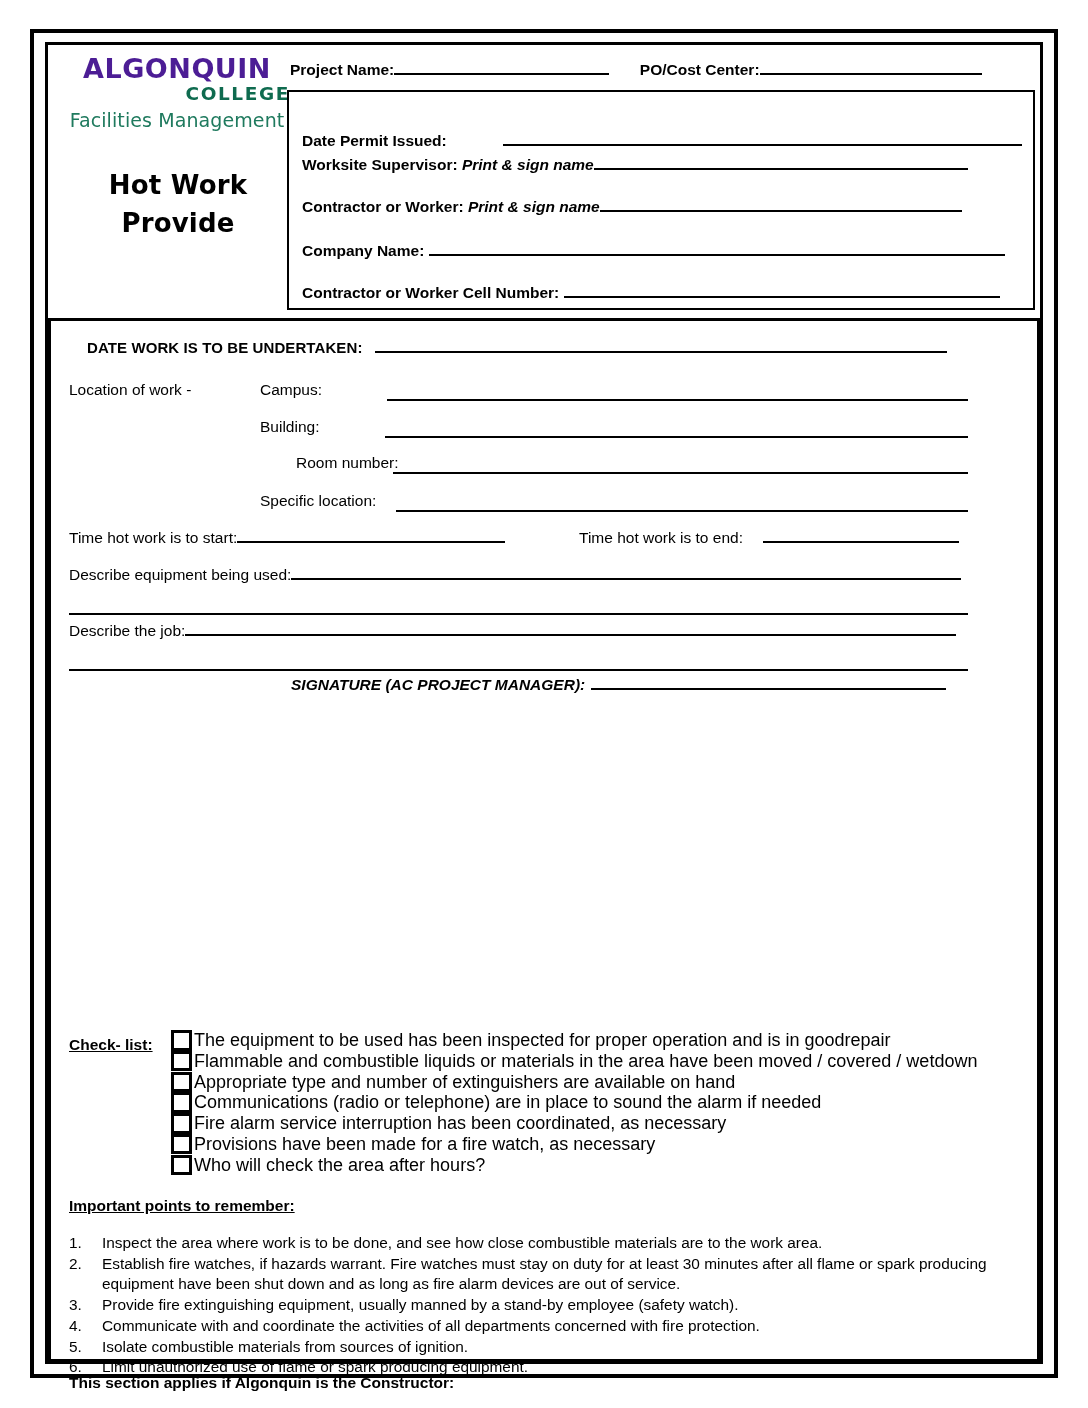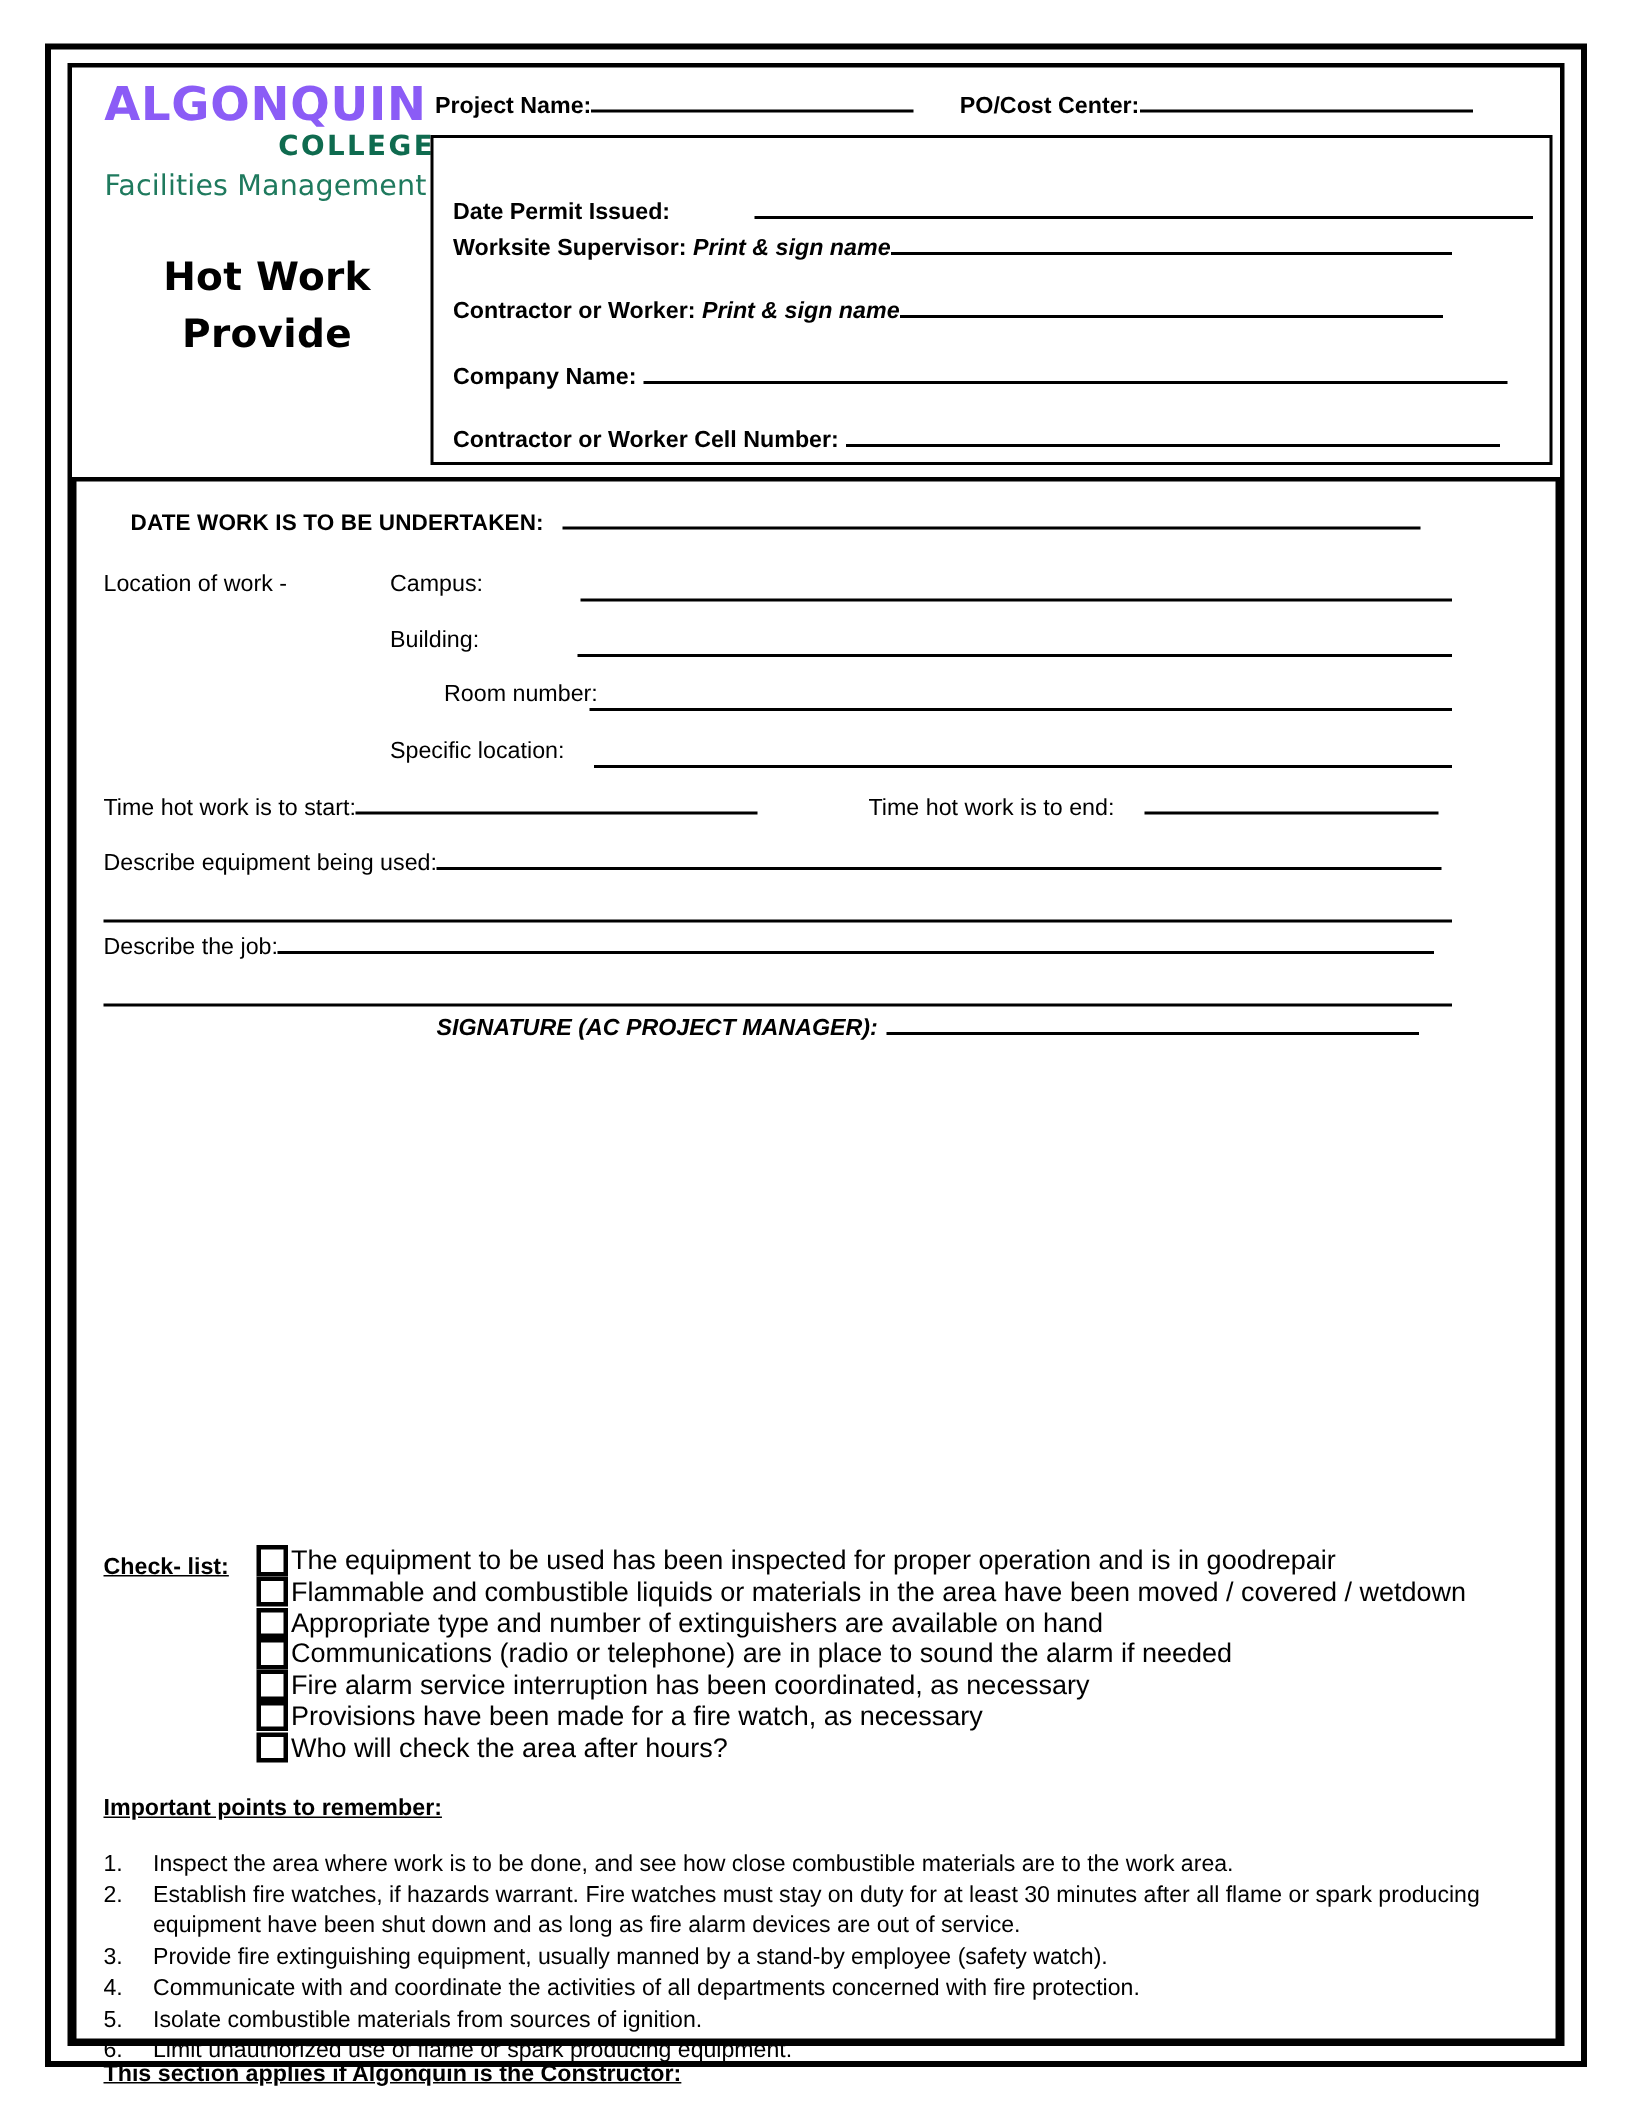--- a/index.html
+++ b/index.html
@@ -38,23 +38,23 @@
 
   #logo-block {
     position: absolute;
     left: 14px; top: 10px;
     width: 230px;
     text-align: center;
   }
   .logo-algonquin {
     font-family: "DejaVu Sans", sans-serif;
     font-weight: bold;
-    font-size: 31px;
+    font-size: 27px;
     letter-spacing: 0.5px;
-    color: #8b5cf6;
+    color: #4c1d95;
     line-height: 1.0;
     white-space: nowrap;
   }
   .logo-college {
     font-family: "DejaVu Sans", sans-serif;
     font-weight: bold;
     font-size: 18.5px;
     letter-spacing: 1.6px;
     color: #0f6b4f;
     line-height: 1.25;
@@ -159,21 +159,21 @@
   #points-list {
     position: absolute; left: 18px; top: 912px; width: 950px;
   }
   .pt-row { display: flex; font-size: 15.4px; line-height: 20.7px; }
   .pt-num { width: 33px; flex: 0 0 auto; }
   .pt-txt { flex: 1 1 auto; }
 
   
   #constructor-head {
     position: absolute; left: 18px; top: 1053px;
-    font-size: 15.5px; font-weight: bold; text-decoration: underline;
+    font-size: 15.5px; font-weight: bold; 
   }
 </style>
 </head>
 <body>
 
 <div id="page-outer"></div>
 <div id="page-inner"></div>
 
 <div id="header-region">
 

